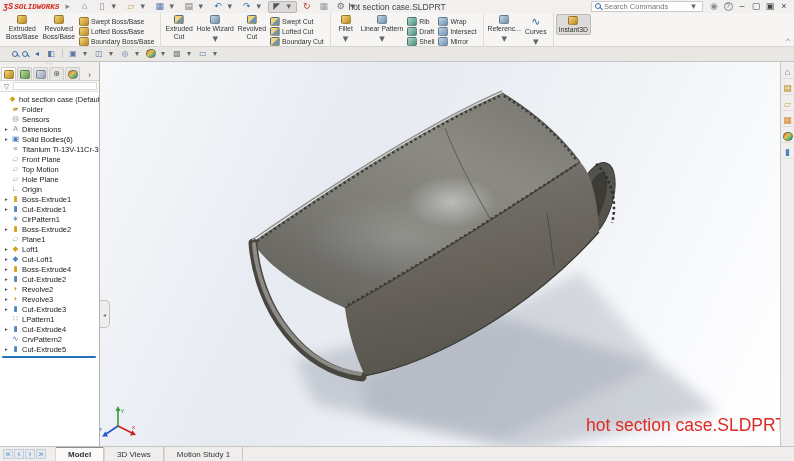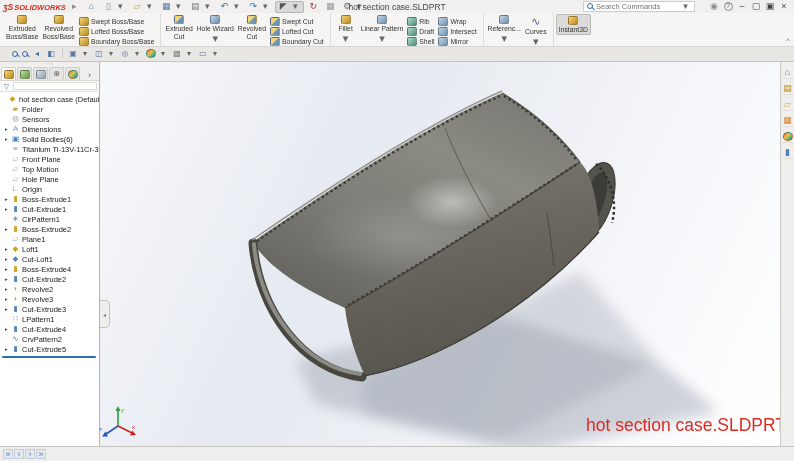--- a/index.html
+++ b/index.html
@@ -8,21 +8,21 @@
        background:#f2f0ef;overflow:hidden;user-select:none;color:#333;margin:0 auto}
   
   .titlebar{display:flex;align-items:center;height:13px;padding:0 3px;background:#f2f0ef;font-size:8px;position:relative}
   .logo{display:flex;align-items:baseline;gap:1px;color:#d6281e;font-weight:bold;font-style:italic;font-size:7.5px;white-space:nowrap}
   .logo .mark{font-size:8.5px}
   .qat,.wc{display:flex;align-items:center}
   .qbtn{display:inline-flex;align-items:center;height:12px;padding:0 2px;margin:0 1px;border-radius:2px;cursor:default}
   .qbtn.pressed{background:#dcdad8;border:1px solid #b9b7b5}
   .caret{font-size:5px;color:#666;margin-left:1px;line-height:1}
   .doc-title{position:absolute;left:50%;transform:translateX(-50%);font-size:8.5px;color:#444;white-space:nowrap}
-  .tb-right{margin-left:auto;display:flex;align-items:flex-start;gap:12px}
+  .tb-right{margin-left:auto;display:flex;align-items:flex-start;gap:4px}
   .searchbox{display:flex;align-items:center;border:1px solid #cfcdca;background:#fff;height:11px;width:112px;padding:0 3px;gap:3px}
   .searchbox input{border:0;outline:0;flex:1;font-size:7.5px;color:#555;font-family:inherit;background:transparent;min-width:0}
   .wbtn{width:14px;height:12px;display:inline-flex;align-items:center;justify-content:center;font-size:8px;color:#555}
   
   .ic{display:inline-flex;align-items:center;justify-content:center;font-size:9px;line-height:1;width:11px;height:10px;font-style:normal}
   .blob{border-radius:2px;border:0.5px solid rgba(0,0,0,.28)}
   .blob.round{border-radius:50%}
   .circ{border:1px solid #888;border-radius:50%;width:9px;height:9px;font-size:6.5px}
   .mag{width:6px;height:6px;border:1.4px solid #3a6ea5;border-radius:50%;position:relative;display:inline-block}
   .mag::after{content:"";position:absolute;width:4px;height:1.4px;background:#3a6ea5;transform:rotate(45deg);right:-3px;bottom:-1px}
@@ -87,21 +87,21 @@
   .btabs{display:flex;align-items:stretch;margin-left:6px}
   .btab{display:flex;align-items:center;padding:0 12px;border-right:1px solid #c9c7c4;border-left:1px solid #dcdad7;color:#333;white-space:nowrap}
   .btab.active{background:#fbfaf9;font-weight:bold;box-shadow:inset 0 1px 0 #8a8a88}
 </style>
 </head>
 <body>
 
 <div id="app">
 
   <div class="titlebar">
-    <div class="logo" style="color: rgb(214, 40, 30);">
+    <div class="logo" style="color: rgb(214, 40, 30); font-family: Liberation Mono, monospace;">
       <span class="mark">ʒS</span>
       <span>SOLIDWORKS</span>
     </div>
     <div class="qat">
         <span class="qbtn">
           <span class="ic" style="color: rgb(136, 136, 136);">▸</span>
         </span>
         <span class="qbtn">
           <span class="ic" style="color: rgb(58, 110, 165);">⌂</span>
         </span>
@@ -598,14 +598,19 @@
         <span class="navbtn">
           <span class="ic" style="color: rgb(79, 129, 189);">‹</span>
         </span>
         <span class="navbtn">
           <span class="ic" style="color: rgb(79, 129, 189);">›</span>
         </span>
         <span class="navbtn">
           <span class="ic" style="color: rgb(79, 129, 189);">»</span>
         </span>
       </div>
+    <div class="btabs">
+        <div class="btab active">Model</div>
+        <div class="btab">3D Views</div>
+        <div class="btab">Motion Study 1</div>
+      </div>
   </div>
 </div>
 
 </body></html>

